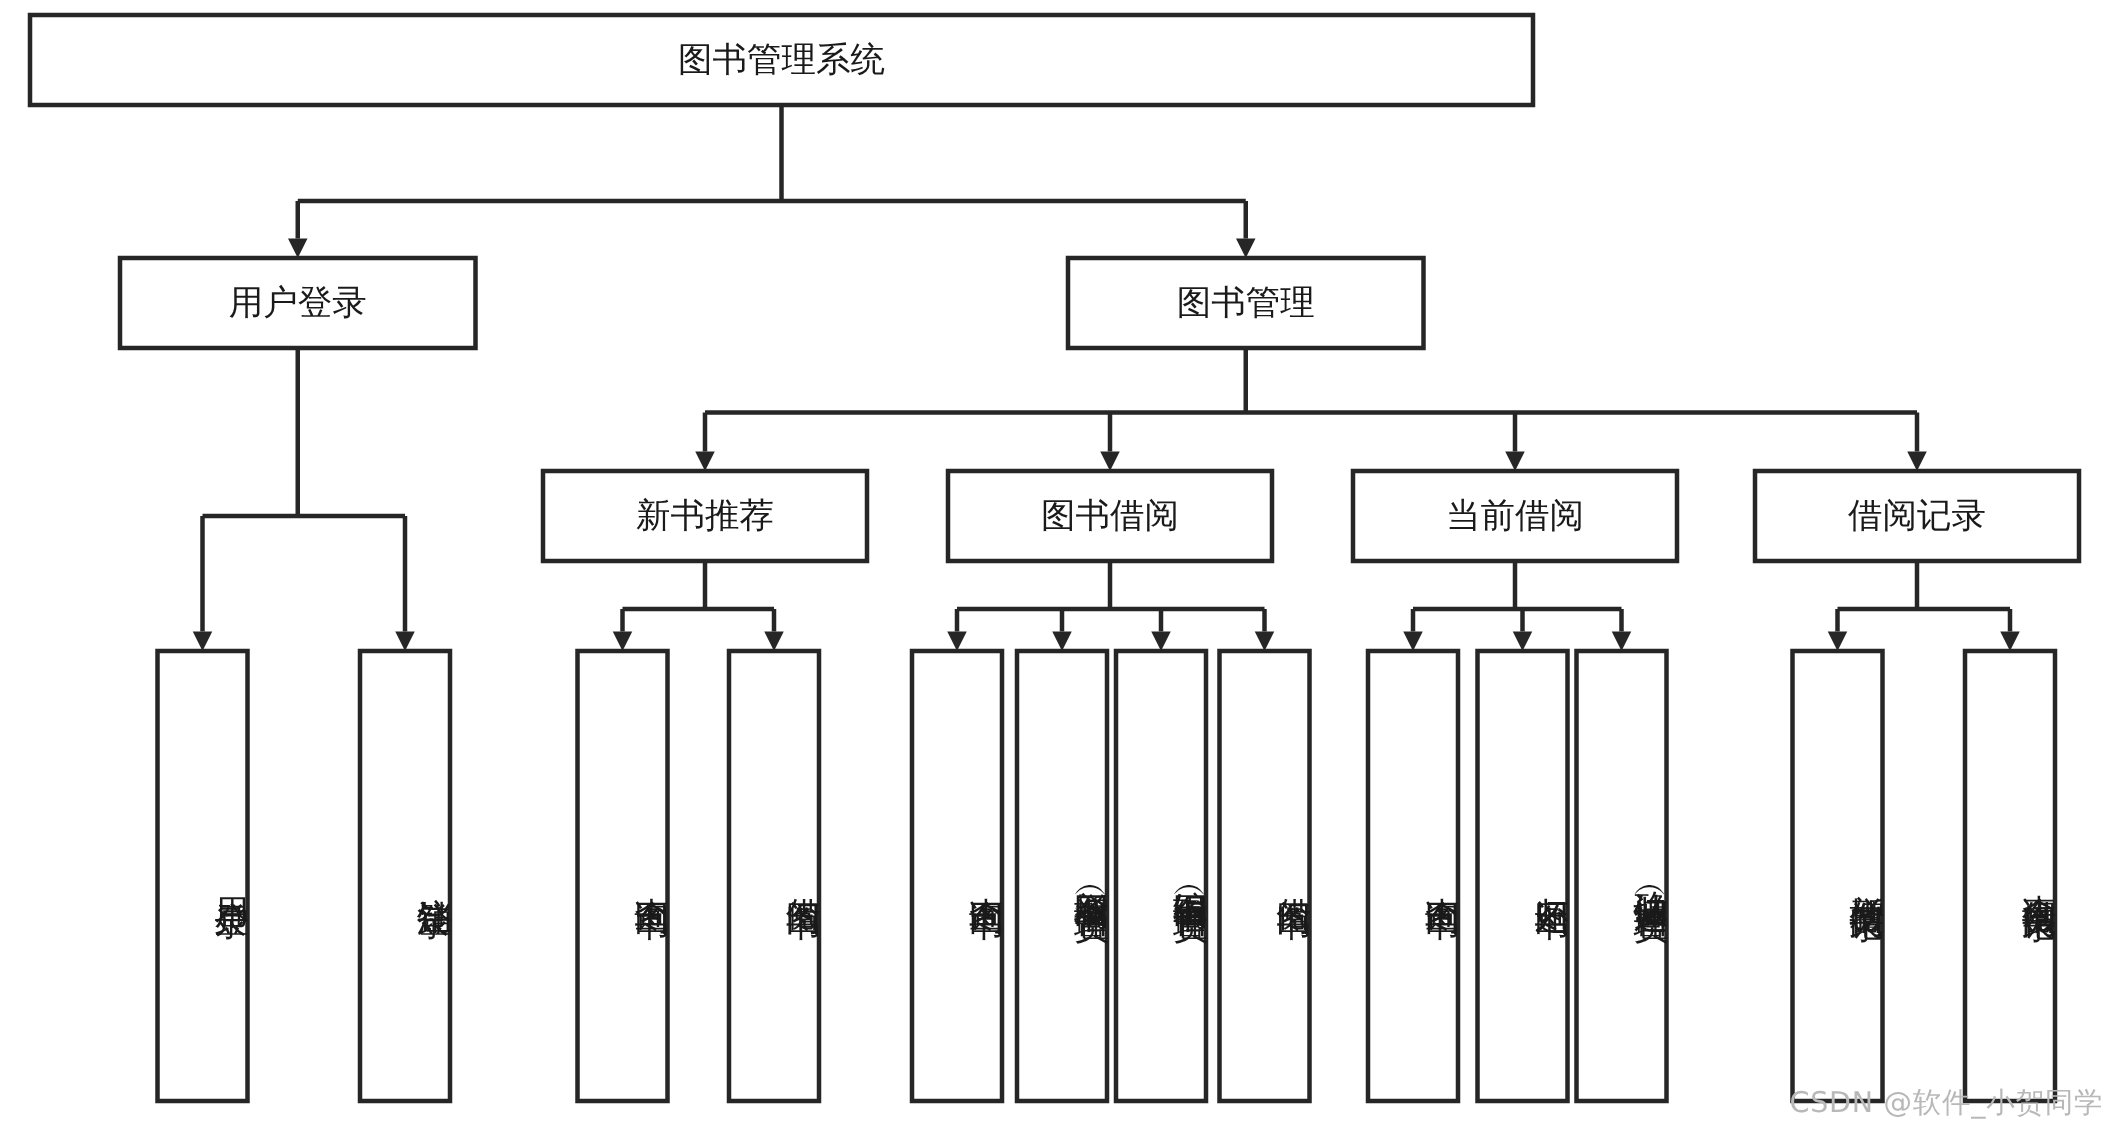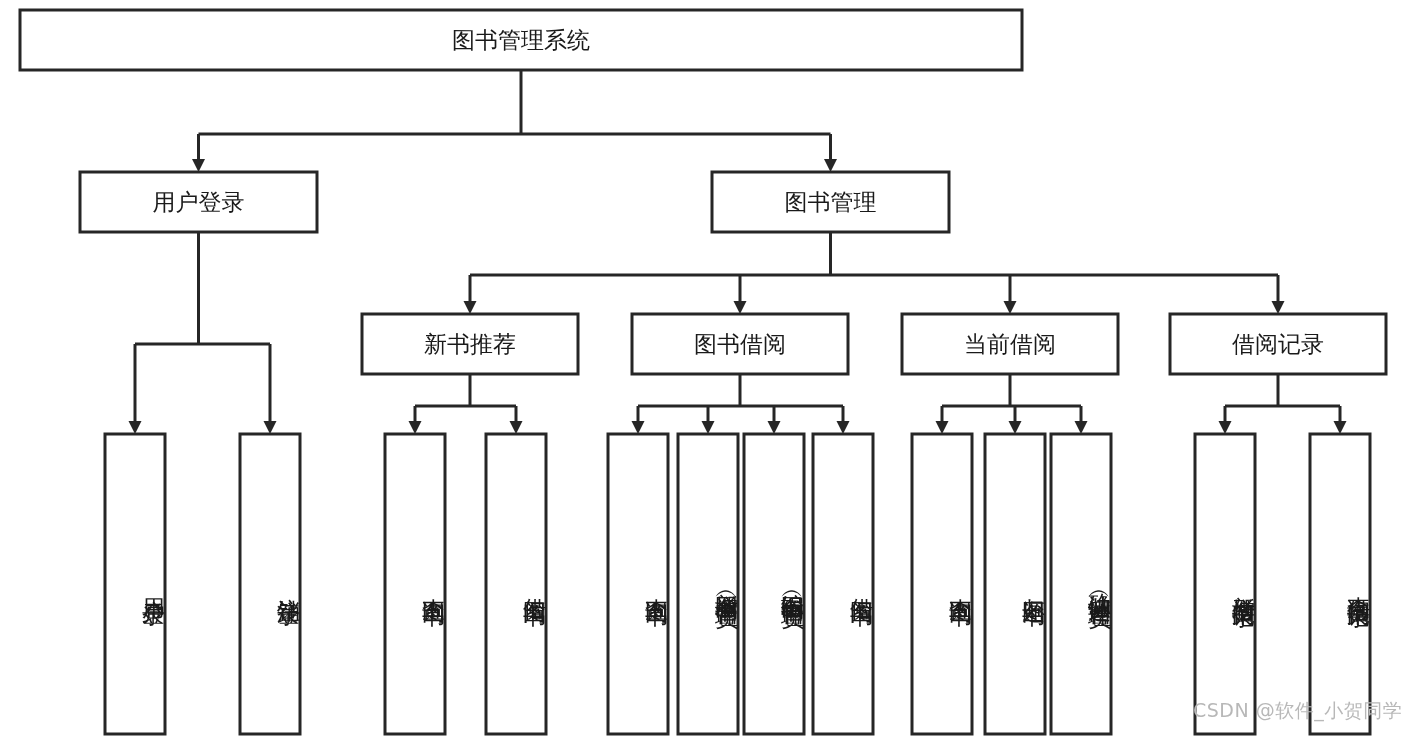--- a/index.html
+++ b/index.html
@@ -213,15 +213,15 @@
       <div class="vlabel" style="left: 678px; top: 444px; width: 60px; height: 280px;">新增图书（管理员）</div>
       <div class="vlabel" style="left: 744px; top: 444px; width: 60px; height: 280px;">编辑图书（管理员）</div>
       <div class="vlabel" style="left: 813px; top: 444px; width: 60px; height: 280px;">借阅图书</div>
       <div class="vlabel" style="left: 912px; top: 444px; width: 60px; height: 280px;">查询图书</div>
       <div class="vlabel" style="left: 985px; top: 444px; width: 60px; height: 280px;">归还图书</div>
       <div class="vlabel" style="left: 1051px; top: 444px; width: 60px; height: 280px;">确认归还（管理员）</div>
       <div class="vlabel" style="left: 1195px; top: 444px; width: 60px; height: 280px;">新增借阅记录</div>
       <div class="vlabel" style="left: 1310px; top: 444px; width: 60px; height: 280px;">查询借阅记录</div>
     </div>
 
-  <div class="watermark" style="left: 1193px; top: 698px;">CSDN @软件_小贺同学</div>
+  <div class="watermark" style="left: 1193px; top: 722px;">CSDN @软件_小贺同学</div>
 
 </div>
 
 </body></html>

